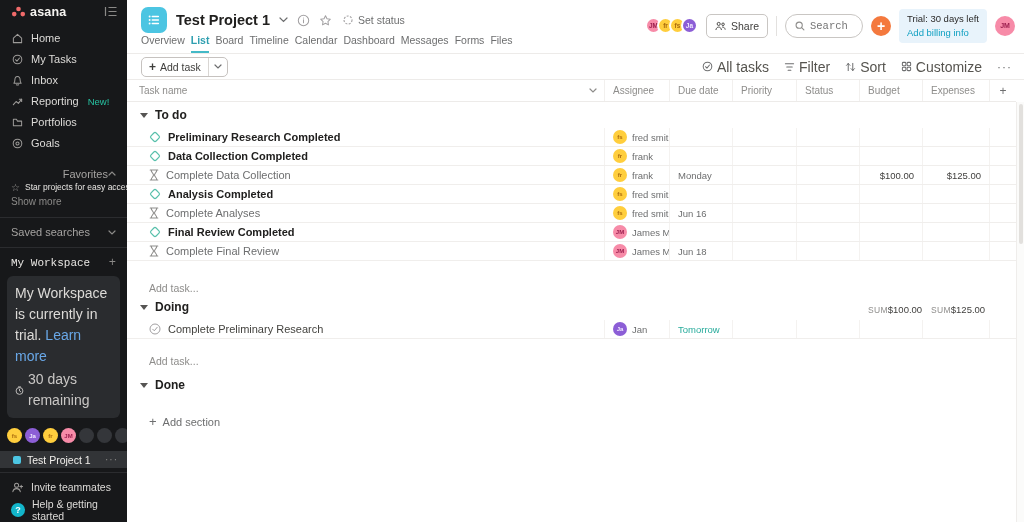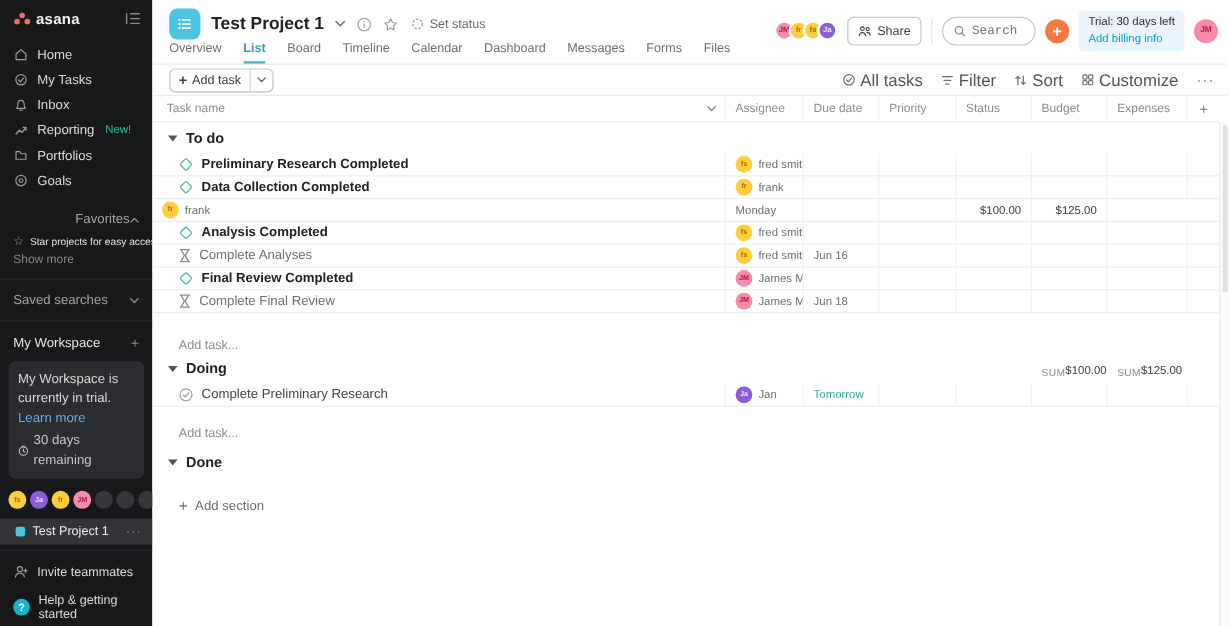--- a/index.html
+++ b/index.html
@@ -15,21 +15,21 @@
   .sb-collapse { color:#8b8a88; display:flex; }
   .nav { padding:4px 0 0 0; }
   .nav-item { height:21px; display:flex; align-items:center; gap:7px; padding:0 11px; color:#dddbd8; cursor:pointer; }
   .nav-item .nicon { display:flex; color:#9d9b99; width:13px; justify-content:center; }
   .badge-new { color:#26c0a0; font-size:9.5px; margin-left:2px; }
   .sb-sec-head { display:flex; align-items:center; justify-content:space-between; padding:0 11px; color:#a5a3a1; height:20px; }
   .sb-hint { display:flex; align-items:center; gap:5px; padding:0 11px; color:#e8e6e3; font-size:8.5px; white-space:nowrap; overflow:hidden; height:18px; }
   .sb-hint .star { color:#9d9b99; font-size:10px; }
   .sb-showmore { padding:2px 11px; color:#8b8a88; font-size:10px; }
   .sb-div { height:1px; background:#2b2c2f; margin:8px 0; }
-  .trial-card { margin:6px 7px 0 7px; background:#2a2c2f; border-radius:6px; padding:7px 8px; font-size:11px; line-height:1.5; color:#dddbd8; }
+  .trial-card { margin:6px 7px 0 7px; background:#2a2c2f; border-radius:6px; padding:7px 8px; font-size:14px; line-height:1.5; color:#dddbd8; }
   .trial-card .lm { color:#69a8e8; }
   .trial-card .remaining { display:flex; align-items:center; gap:4px; color:#c9c7c5; margin-top:2px; }
   .members { display:flex; align-items:center; gap:3px; margin:10px 7px 0 7px; }
   .mem-av { width:15px; height:15px; border-radius:50%; display:flex; align-items:center; justify-content:center; font-size:6px; font-weight:700; flex:none; }
   .mem-ph { width:15px; height:15px; border-radius:50%; background:#34363a; flex:none; }
   .proj-row { margin-top:8px; height:24px; background:#323437; display:flex; align-items:center; gap:6px; padding:0 9px 0 13px; cursor:pointer; }
   .proj-sq { width:8px; height:8px; border-radius:2px; background:#4cc5e2; flex:none; }
   .proj-label { color:#f1efec; flex:1; white-space:nowrap; overflow:hidden; font-size:10.5px; }
   .proj-dots { color:#8b8a88; font-size:10px; letter-spacing:1px; }
   .sb-spacer { flex:1; }
@@ -37,21 +37,21 @@
   .help-q { width:14px; height:14px; border-radius:50%; background:#12b5ca; color:#fff; font-size:9px; font-weight:700; display:flex; align-items:center; justify-content:center; flex:none; }
 
   
   .main { flex:1; background:#fff; position:relative; display:flex; flex-direction:column; }
   .main-header { height:54px; border-bottom:1px solid #edebe9; padding-left:14px; position:relative; flex:none; }
   .title-row { display:flex; align-items:center; gap:9px; padding-top:7px; height:33px; }
   .proj-icon { width:26px; height:26px; border-radius:7px; background:#4cc5e2; display:flex; align-items:center; justify-content:center; flex:none; }
   .page-title { font-size:14.5px; font-weight:700; color:#21201f; }
   .t-ic { color:#a2a0a2; display:flex; align-items:center; }
   .set-status { display:flex; align-items:center; gap:5px; color:#6d6e6f; font-size:10.5px; margin-left:2px; }
-  .tabs { display:flex; gap:18px; margin-top:1px; }
+  .tabs { display:flex; gap:6px; margin-top:1px; }
   .tab { font-size:10.5px; color:#6d6e6f; padding-bottom:5px; cursor:pointer; }
   .tab.active { color:#2f9fb0; border-bottom:2px solid #43b9c7; font-weight:600; }
   .hdr-right { position:absolute; top:9px; right:9px; display:flex; align-items:center; gap:8px; }
   .stack { display:flex; }
   .stack .mem-av { width:17px; height:17px; border:2px solid #fff; margin-left:-5px; font-size:6.5px; }
   .stack .mem-av:first-child { margin-left:0; }
   .share-btn { display:flex; align-items:center; gap:5px; border:1px solid #c9c6c3; border-radius:5px; height:24px; padding:0 8px; font-size:10.5px; color:#3f3e3c; background:#fff; cursor:pointer; }
   .vdiv { width:1px; height:20px; background:#e3e1df; }
   .search-pill { display:flex; align-items:center; gap:5px; border:1px solid #c9c6c3; border-radius:999px; height:24px; padding:0 9px; width:78px; color:#8e8d8b; }
   .search-pill input { border:none; outline:none; width:46px; font-size:10.5px; color:#3f3e3c; font-family:Liberation Mono, monospace; background:transparent; }
@@ -204,21 +204,21 @@
     <div class="sb-sec-head">
       <span>Saved searches</span>
       <span>
           <svg width="8" height="5" viewBox="0 0 8 5" fill="none" stroke="#8b8a88" stroke-width="1.2" stroke-linecap="round">
             <path d="M1 1l3 3 3-3"></path>
           </svg>
         </span>
     </div>
 
     <div class="sb-div"></div>
-    <div class="sb-sec-head" style="color:#e8e6e3;">
+    <div class="sb-sec-head" style="color:#e8e6e3;font-family:Liberation Mono, monospace;">
       <span>My Workspace</span>
       <span style="color:#8b8a88;font-size:12px;">+</span>
     </div>
 
     <div class="trial-card">
       <span>My Workspace is currently in trial.</span>
       <span class="lm">Learn more</span>
       <div class="remaining">
         <span>
             <svg width="9" height="9" viewBox="0 0 10 10" fill="none" stroke="#c9c7c5" stroke-width="1">
@@ -459,20 +459,28 @@
               <span class="assignee-name">frank</span>
             </span>
             <span class="cell cell-due"></span>
             <span class="cell"></span>
             <span class="cell"></span>
             <span class="cell cell-money"></span>
             <span class="cell cell-money"></span>
             <span class="cell pluscell"></span>
           </div>
           <div class="trow grid-row">
+            <span class="cell cell-name">
+              <span>
+                <svg width="10" height="12" viewBox="0 0 10 12" fill="none" stroke="#8e8d8b" stroke-width="1.1" stroke-linecap="round">
+                  <path d="M1.2 1h7.6M1.2 11h7.6M2.2 1c0 2.6 2.3 3.2 2.3 5S2.2 8.4 2.2 11M7.8 1c0 2.6-2.3 3.2-2.3 5s2.3 2.4 2.3 5"></path>
+                </svg>
+              </span>
+              <span class="task-title title-muted">Complete Data Collection</span>
+            </span>
             <span class="cell cell-assignee">
               <span class="row-av" style="background: rgb(255, 206, 61); color: rgb(169, 106, 14);">fr</span>
               <span class="assignee-name">frank</span>
             </span>
             <span class="cell cell-due">Monday</span>
             <span class="cell"></span>
             <span class="cell"></span>
             <span class="cell cell-money">$100.00</span>
             <span class="cell cell-money">$125.00</span>
             <span class="cell pluscell"></span>

